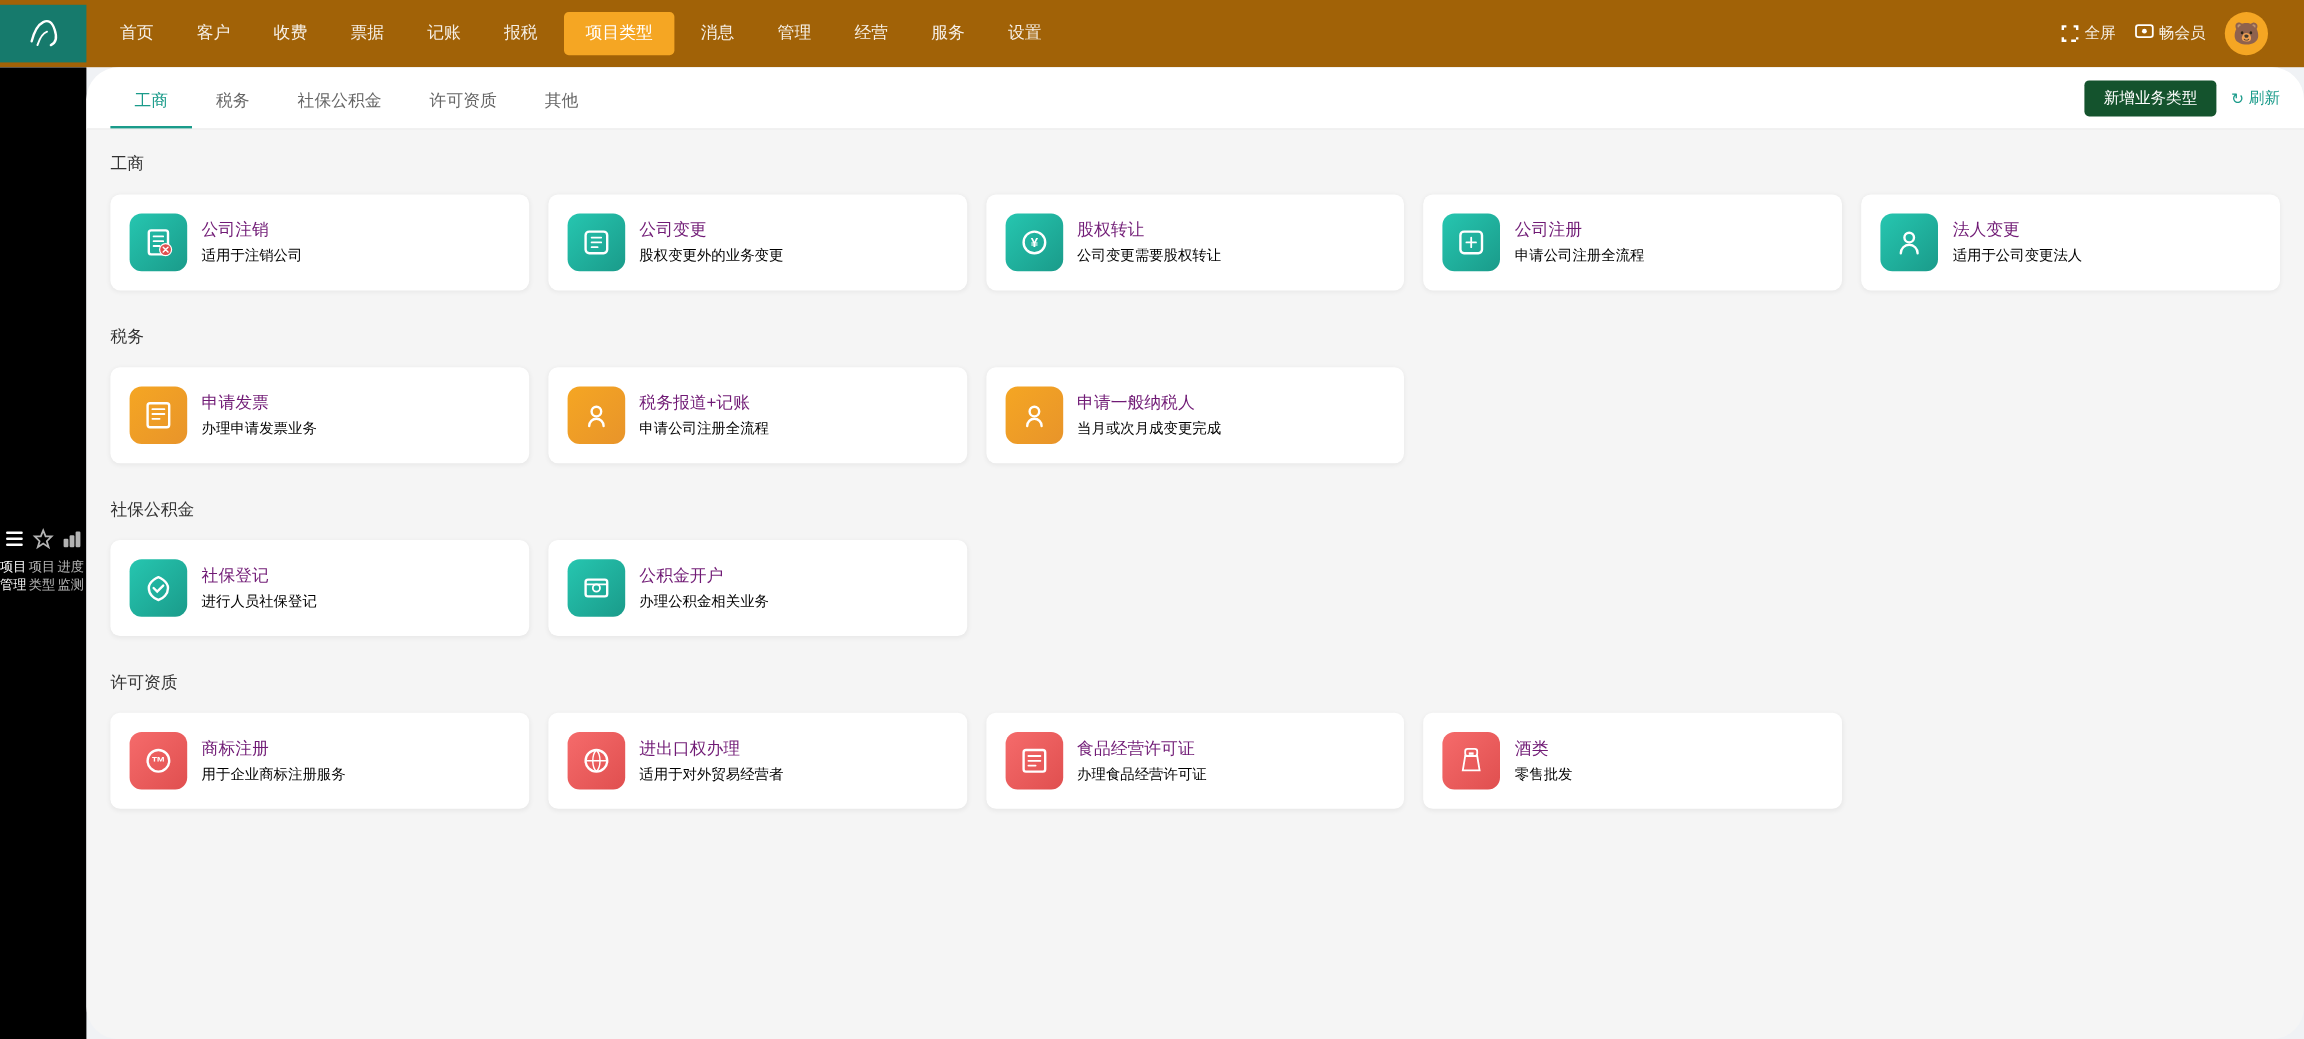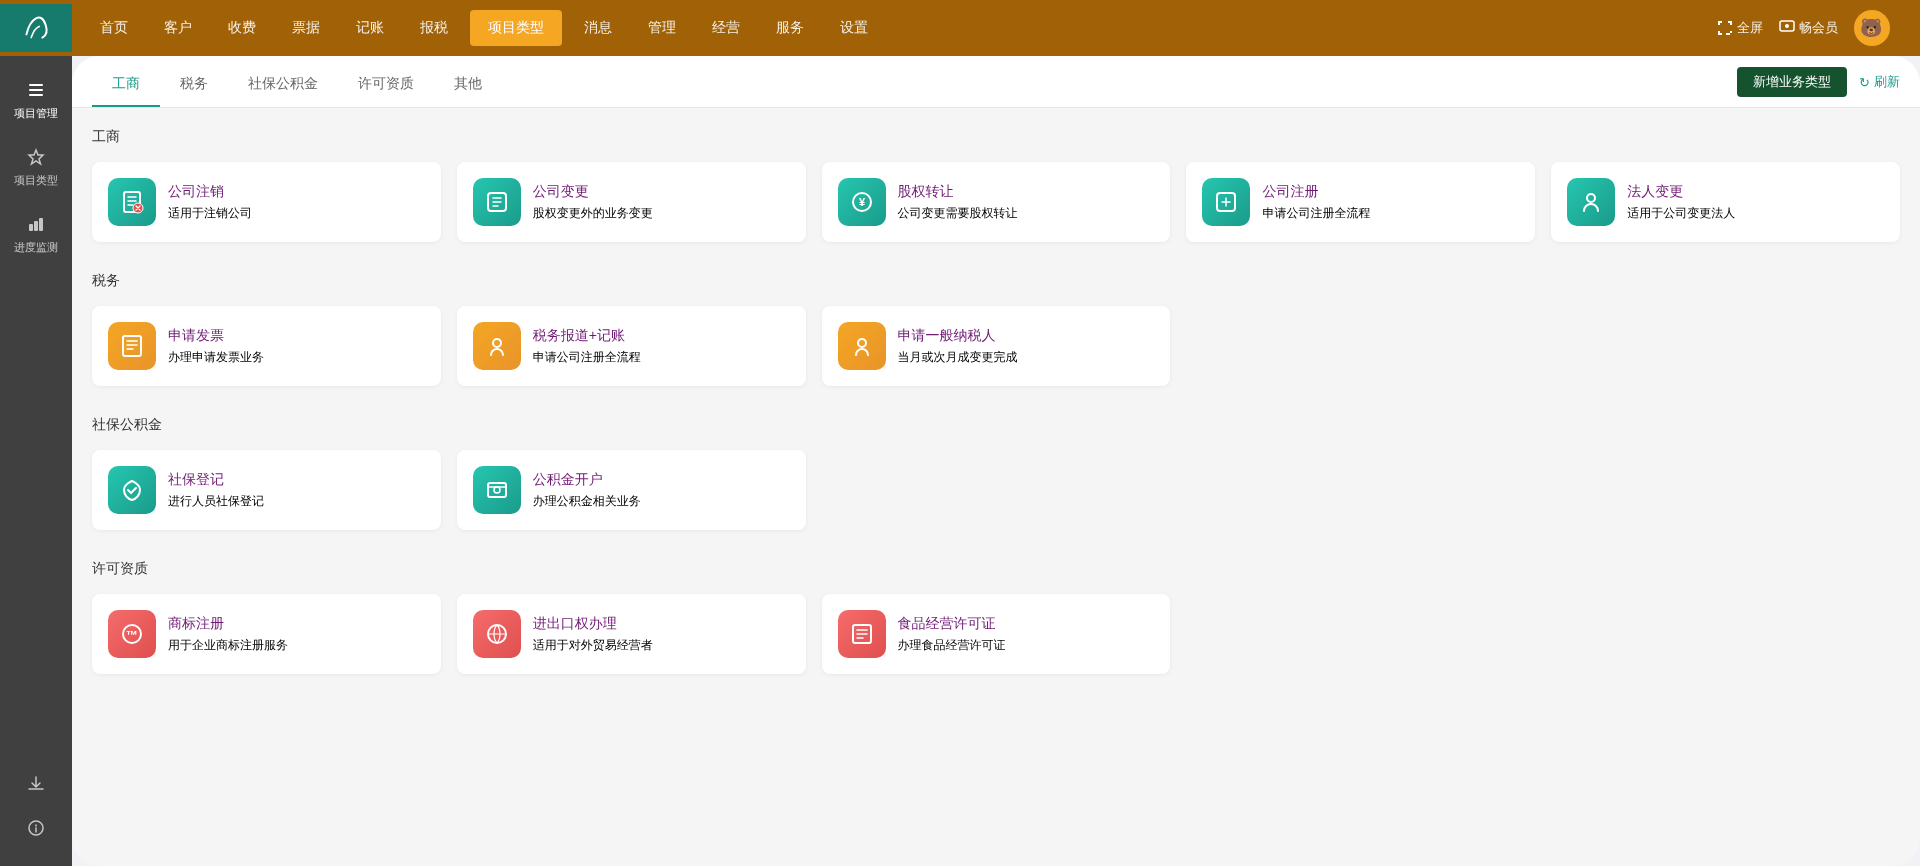--- a/index.html
+++ b/index.html
@@ -69,23 +69,23 @@
     
     .main-layout {
       display: flex;
       flex: 1;
       overflow: hidden;
     }
 
     
     .left-sidebar {
       width: 72px;
-      background: #404040;
-      display: flex;
-      flex-direction: column;
+      background: #000000;
+      display: flex;
+      flex-direction: row;
       align-items: center;
       padding-top: 10px;
       flex-shrink: 0;
     }
     .sidebar-item {
       display: flex;
       flex-direction: column;
       align-items: center;
       padding: 12px 0;
       width: 100%;
@@ -506,18 +506,31 @@
                 <svg width="26" height="26" viewBox="0 0 26 26" fill="none">
                   <rect x="4" y="4" width="18" height="18" rx="2" stroke="white" stroke-width="2"></rect>
                   <path d="M8 9h10M8 13h10M8 17h6" stroke="white" stroke-width="1.5" stroke-linecap="round"></path>
                 </svg>
               </div>
               <div class="card-content">
                 <div class="card-title">食品经营许可证</div>
                 <div class="card-desc">办理食品经营许可证</div>
               </div>
             </div>
+            <div class="service-card">
+              <div class="card-icon red">
+                <svg width="26" height="26" viewBox="0 0 26 26" fill="none">
+                  <rect x="8" y="3" width="10" height="6" rx="2" stroke="white" stroke-width="1.5"></rect>
+                  <path d="M8 9h10l2 12H6L8 9z" stroke="white" stroke-width="1.5" fill="none"></path>
+                  <rect x="11" y="6" width="4" height="2" fill="white"></rect>
+                </svg>
+              </div>
+              <div class="card-content">
+                <div class="card-title">酒类</div>
+                <div class="card-desc">零售批发</div>
+              </div>
+            </div>
           </div>
         </div>
       </div>
 
   </div>
 </div>
 
 </body></html>

